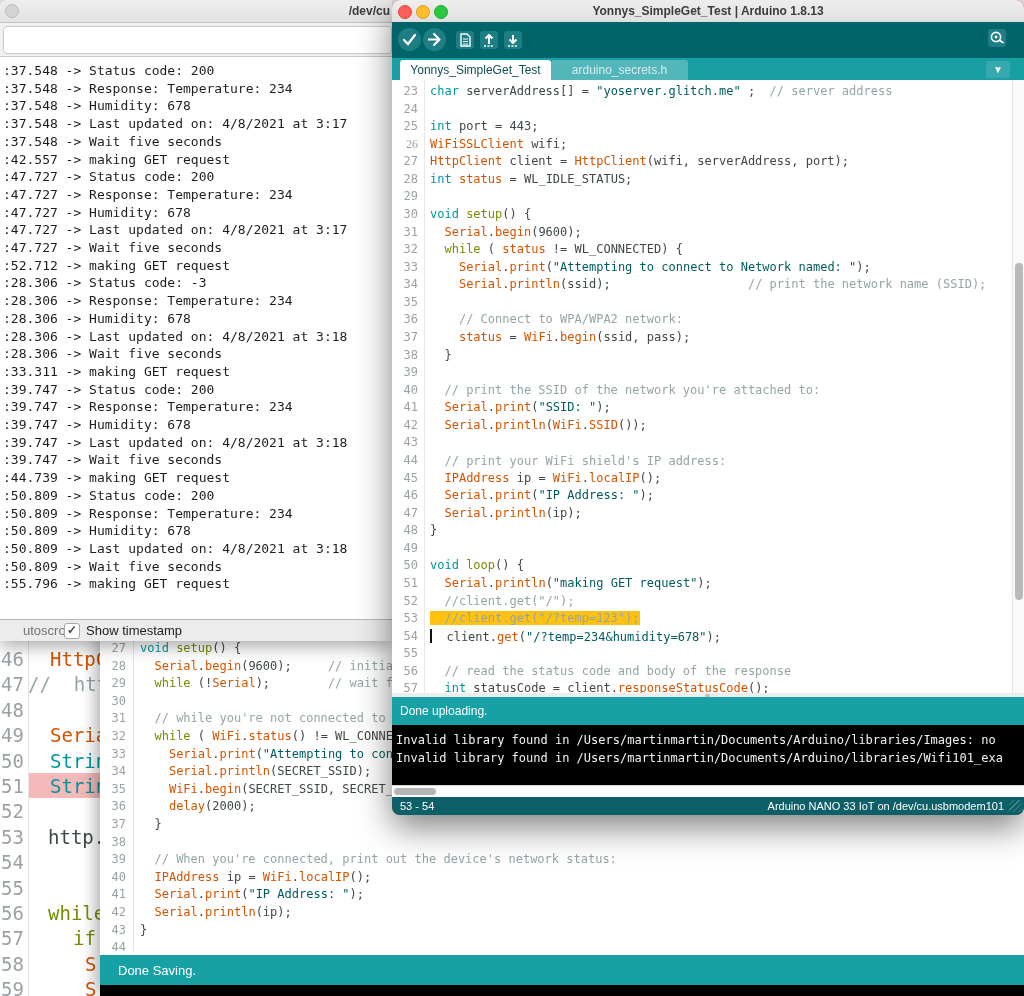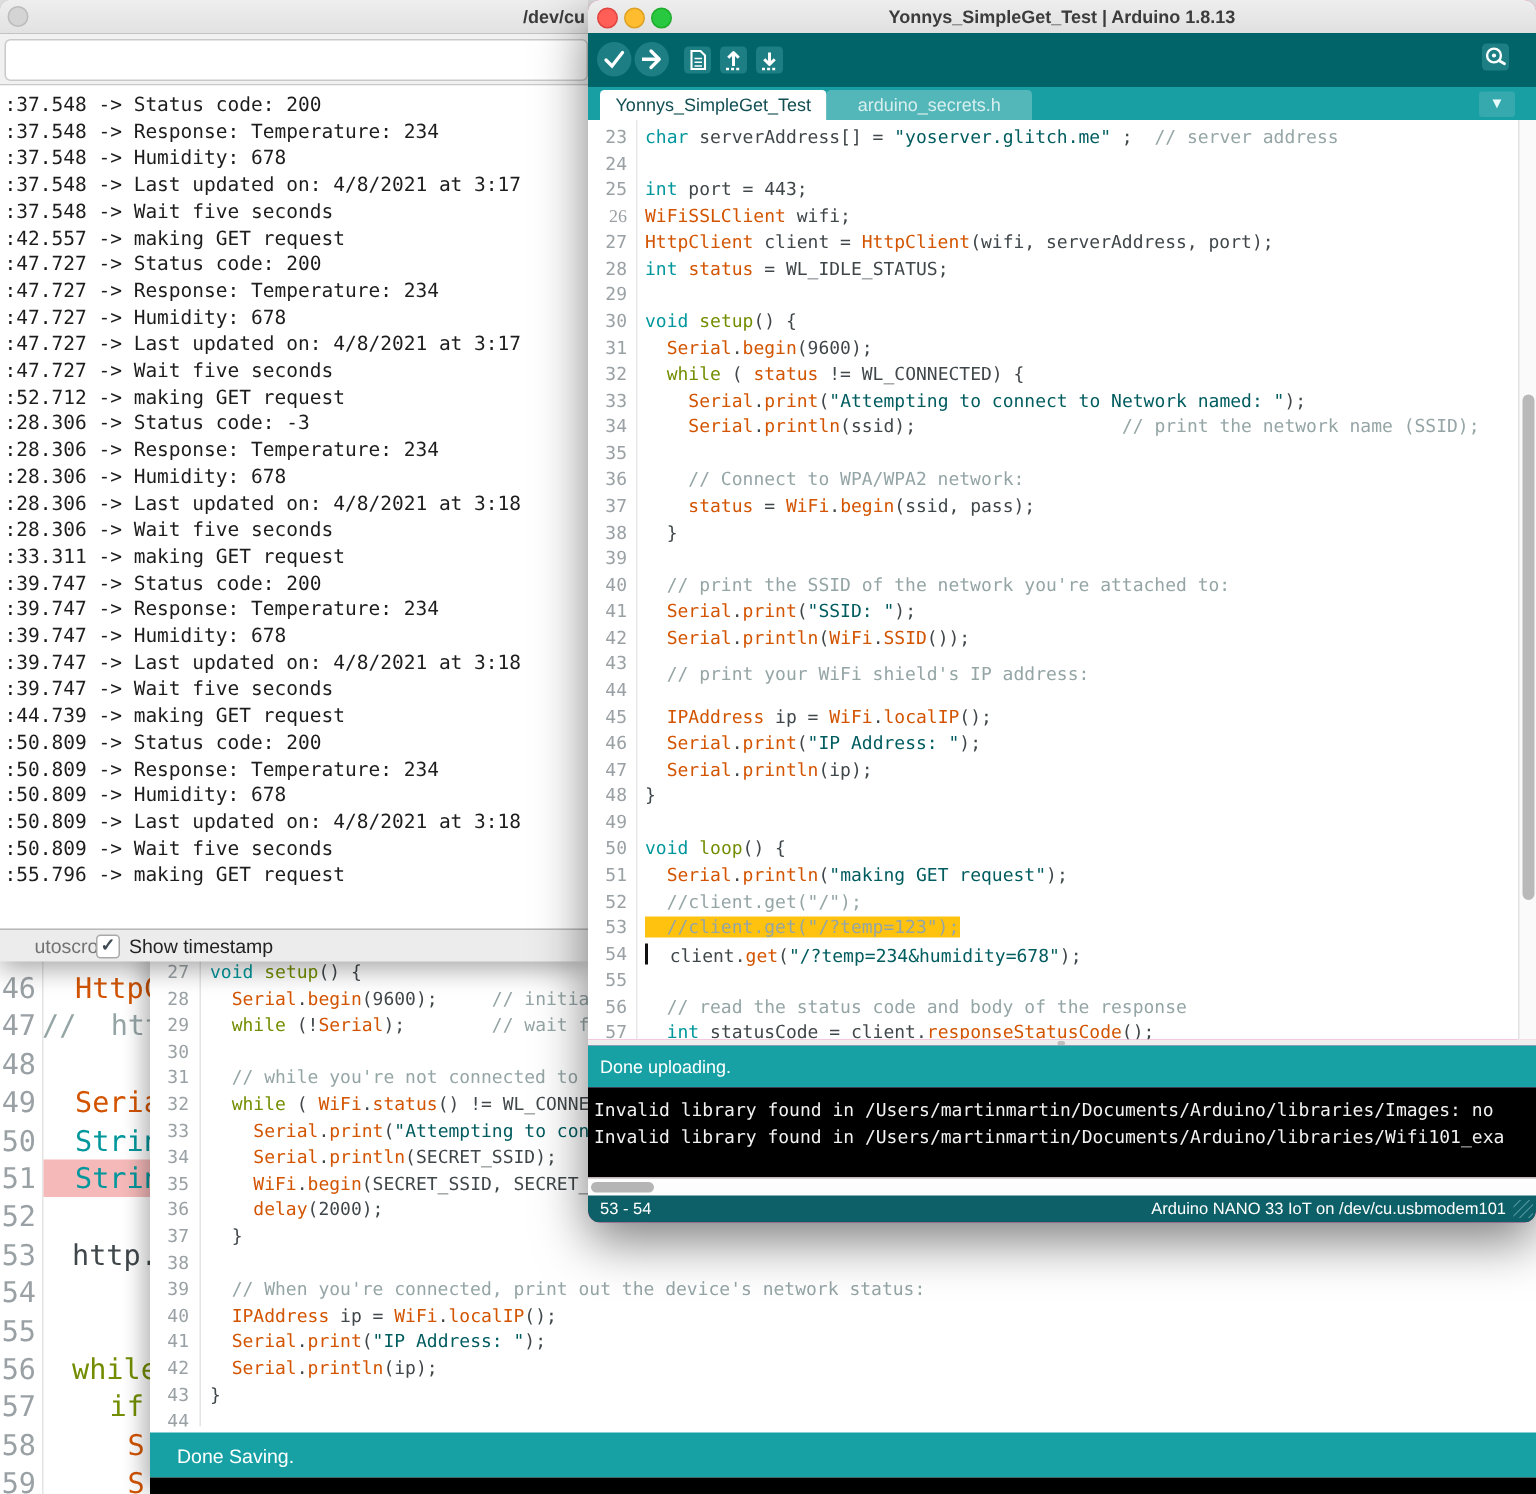--- a/index.html
+++ b/index.html
@@ -41,21 +41,21 @@
     box-shadow:-5px -3px 14px rgba(0,0,0,.30);overflow:hidden;}
   #mid-editor{left:0;top:0;width:100%;height:313px;background:#fff;overflow:hidden;}
   #mid-gutter-line{left:33px;top:0;width:1px;height:313px;background:#e4e4e4;}
   #mid-win .gut-num{font-size:12px;width:26px;}
   #mid-win .code-line{font-size:12px;}
   #mid-status{left:0;top:317px;width:100%;height:30px;background:#17a1a5;}
   #mid-status-text{position:absolute;left:18px;top:8px;font-size:13px;color:#fff;}
   #mid-console{left:0;top:347px;width:100%;height:11px;background:#000;}
   
   #fg-win{left:392px;top:0;width:632px;height:815px;border-radius:8px;
-    box-shadow:0 12px 34px rgba(0,0,0,.5);background:#ec4899;overflow:hidden;}
+    box-shadow:0 12px 34px rgba(0,0,0,.5);background:#c2410c;overflow:hidden;}
   #fg-title{left:0;top:0;width:100%;height:22px;background:linear-gradient(#eeeeee,#e0e0e0);
     border-bottom:1px solid #c3c3c3;}
   .tl{position:absolute;top:5px;width:12px;height:12px;border-radius:50%;}
   #tl-close{left:6px;background:#ff5f57;border:1px solid #e0443e;}
   #tl-min{left:24px;background:#febc2e;border:1px solid #dea123;}
   #tl-zoom{left:42px;background:#28c840;border:1px solid #1dad2b;}
   #fg-title .ttl{position:absolute;left:0;right:0;top:4px;text-align:center;font-size:12px;
     font-weight:bold;color:#3c3c3c;}
   #fg-toolbar{left:0;top:22px;width:100%;height:36px;background:#006468;}
   .tb-circle{position:absolute;top:6px;width:23px;height:23px;border-radius:50%;background:#1d7e84;}
@@ -319,21 +319,21 @@
         <div class="code-line mono" style="top: 285.12px; left: 38px; font-size: 12px;"></div>
         <div class="gut-num mono" style="top: 302.69px; left: 0px; width: 26px; font-size: 12px;">40</div>
         <div class="code-line mono" style="top: 302.69px; left: 38px; font-size: 12px;"><span class="c-pln">  </span><span class="c-com">// print the SSID of the network you're attached to:</span></div>
         <div class="gut-num mono" style="top: 320.26px; left: 0px; width: 26px; font-size: 12px;">41</div>
         <div class="code-line mono" style="top: 320.26px; left: 38px; font-size: 12px;"><span class="c-pln">  </span><span class="c-cls">Serial</span><span class="c-pln">.</span><span class="c-cls">print</span><span class="c-pln">(</span><span class="c-str">"SSID: "</span><span class="c-pln">);</span></div>
         <div class="gut-num mono" style="top: 337.83px; left: 0px; width: 26px; font-size: 12px;">42</div>
         <div class="code-line mono" style="top: 337.83px; left: 38px; font-size: 12px;"><span class="c-pln">  </span><span class="c-cls">Serial</span><span class="c-pln">.</span><span class="c-cls">println</span><span class="c-pln">(</span><span class="c-cls">WiFi</span><span class="c-pln">.</span><span class="c-cls">SSID</span><span class="c-pln">());</span></div>
         <div class="gut-num mono" style="top: 355.4px; left: 0px; width: 26px; font-size: 12px;">43</div>
         <div class="code-line mono" style="top: 355.4px; left: 38px; font-size: 12px;"></div>
         <div class="gut-num mono" style="top: 372.97px; left: 0px; width: 26px; font-size: 12px;">44</div>
-        <div class="code-line mono" style="top: 362px; left: 38px; font-size: 12px;"><span class="c-pln">  </span><span class="c-com">// print your WiFi shield's IP address:</span></div>
+        <div class="code-line mono" style="top: 374px; left: 38px; font-size: 12px;"><span class="c-pln">  </span><span class="c-com">// print your WiFi shield's IP address:</span></div>
         <div class="gut-num mono" style="top: 390.54px; left: 0px; width: 26px; font-size: 12px;">45</div>
         <div class="code-line mono" style="top: 390.54px; left: 38px; font-size: 12px;"><span class="c-pln">  </span><span class="c-cls">IPAddress</span><span class="c-pln"> ip = </span><span class="c-cls">WiFi</span><span class="c-pln">.</span><span class="c-cls">localIP</span><span class="c-pln">();</span></div>
         <div class="gut-num mono" style="top: 408.11px; left: 0px; width: 26px; font-size: 12px;">46</div>
         <div class="code-line mono" style="top: 408.11px; left: 38px; font-size: 12px;"><span class="c-pln">  </span><span class="c-cls">Serial</span><span class="c-pln">.</span><span class="c-cls">print</span><span class="c-pln">(</span><span class="c-str">"IP Address: "</span><span class="c-pln">);</span></div>
         <div class="gut-num mono" style="top: 425.68px; left: 0px; width: 26px; font-size: 12px;">47</div>
         <div class="code-line mono" style="top: 425.68px; left: 38px; font-size: 12px;"><span class="c-pln">  </span><span class="c-cls">Serial</span><span class="c-pln">.</span><span class="c-cls">println</span><span class="c-pln">(ip);</span></div>
         <div class="gut-num mono" style="top: 443.25px; left: 0px; width: 26px; font-size: 12px;">48</div>
         <div class="code-line mono" style="top: 443.25px; left: 38px; font-size: 12px;"><span class="c-pln">}</span></div>
         <div class="gut-num mono" style="top: 460.82px; left: 0px; width: 26px; font-size: 12px;">49</div>
         <div class="code-line mono" style="top: 460.82px; left: 38px; font-size: 12px;"></div>

